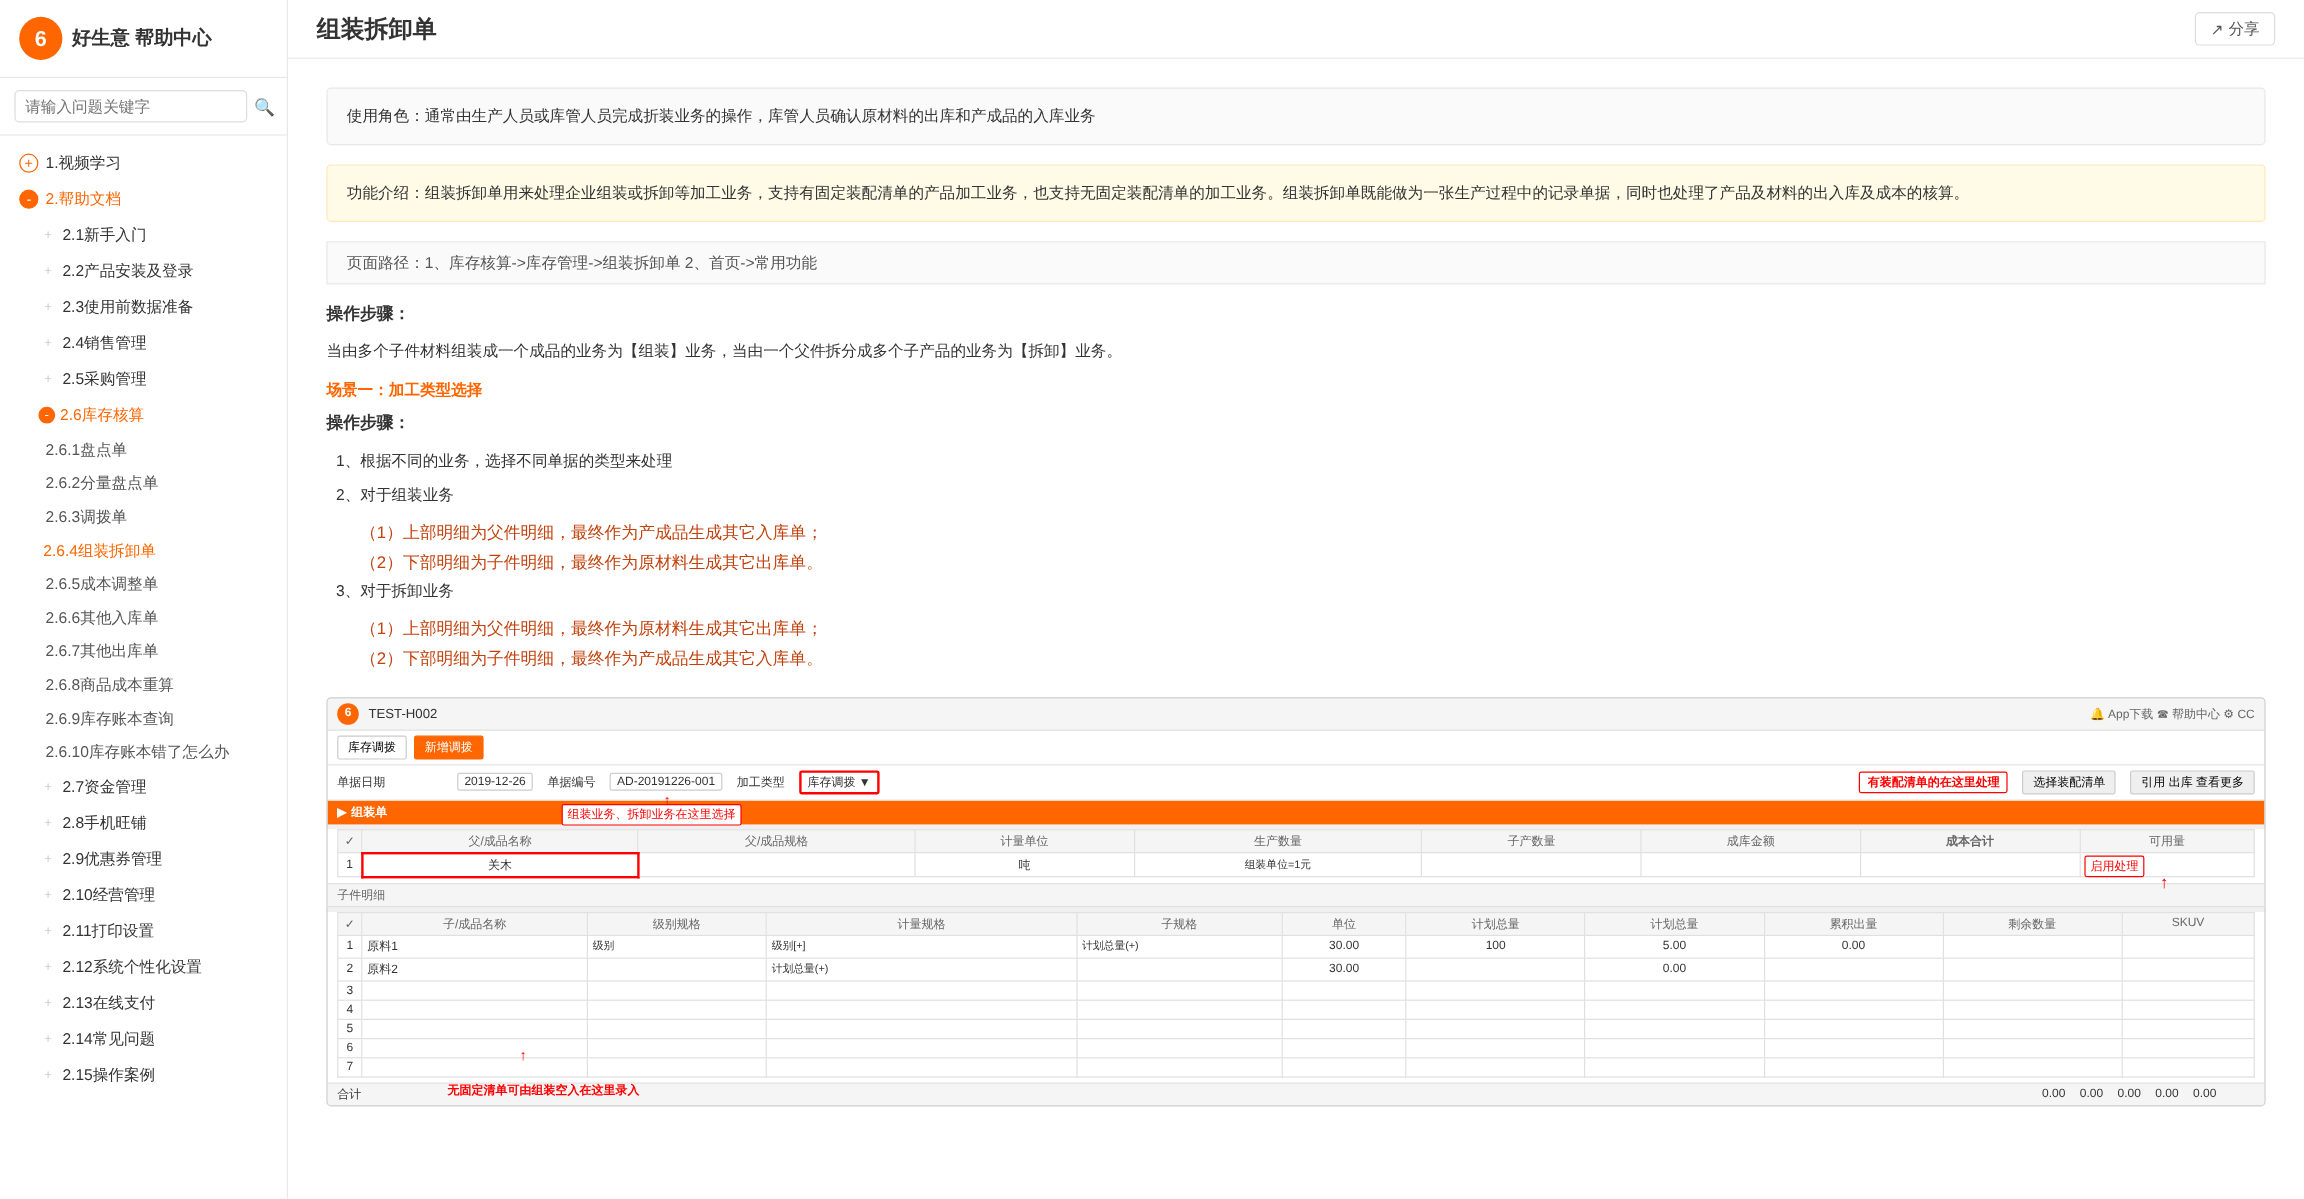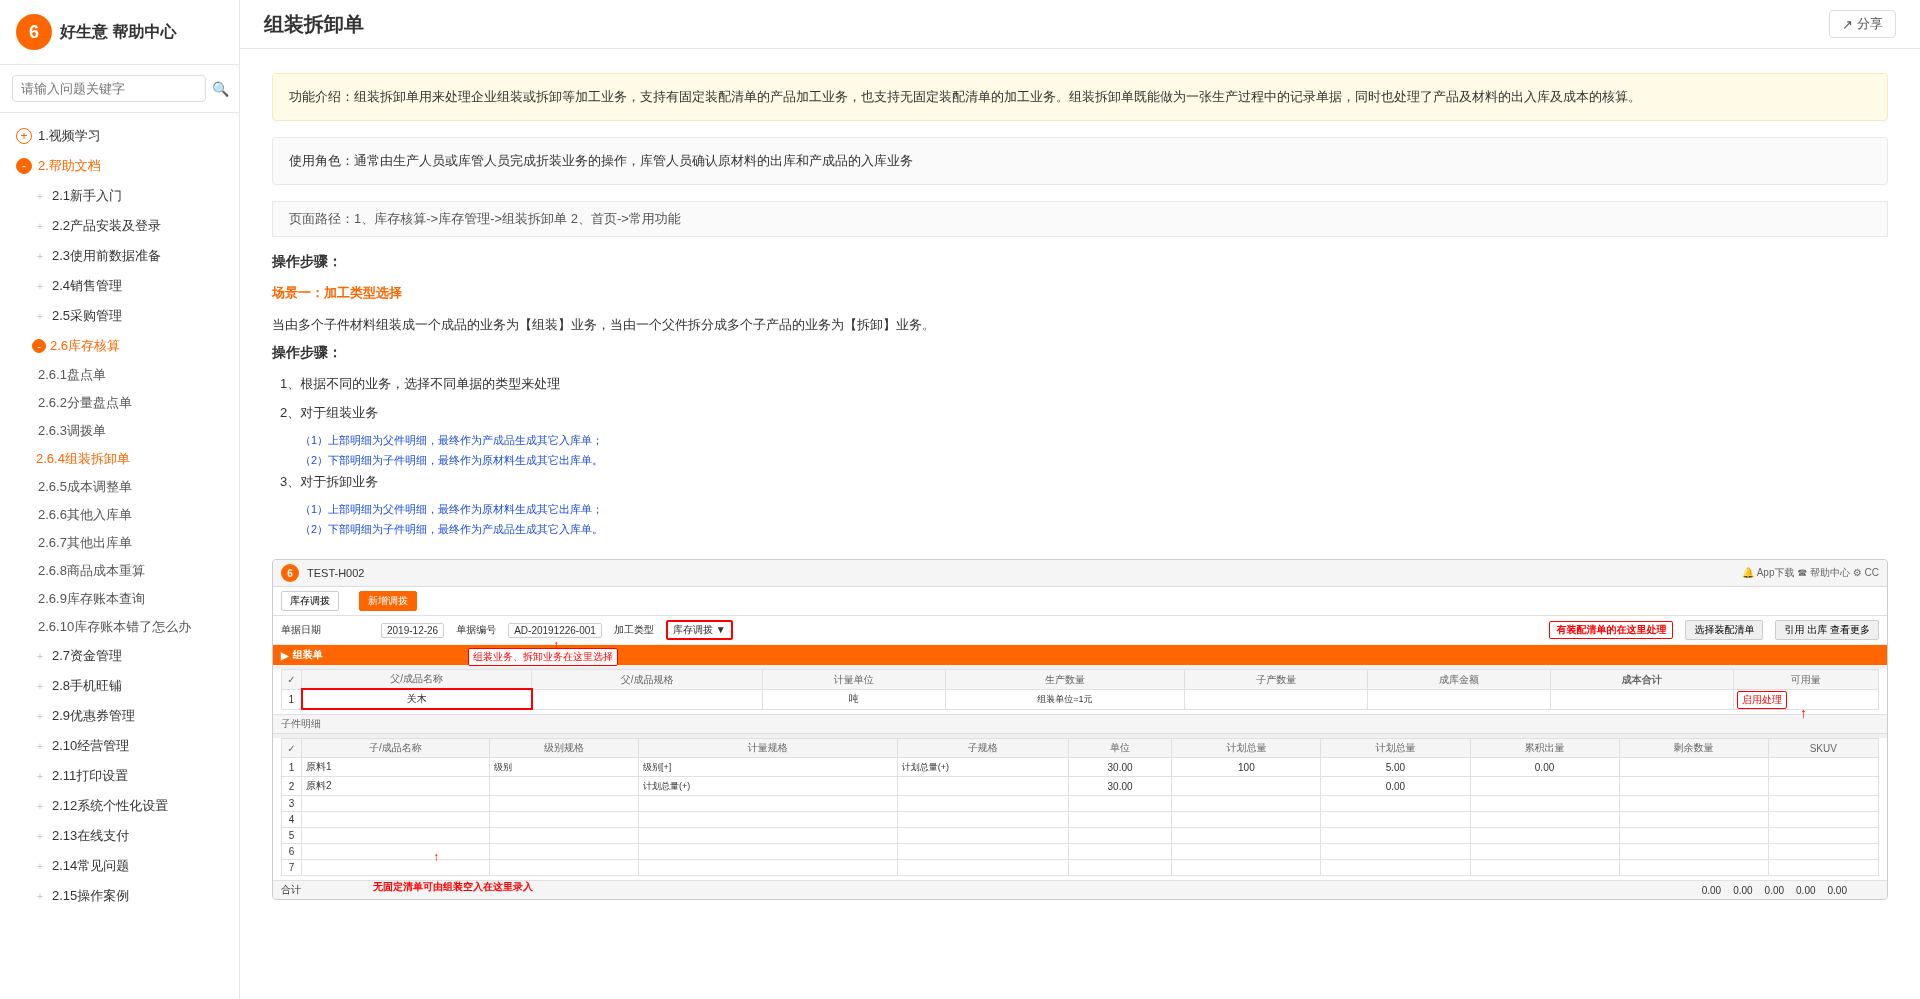--- a/index.html
+++ b/index.html
@@ -32,21 +32,21 @@
 
     .info-block { background: #fffbe6; border: 1px solid #ffe7ba; border-radius: 4px; padding: 12px 16px; margin-bottom: 16px; font-size: 13px; line-height: 1.7; color: #333; }
     .info-block.light { background: #fafafa; border: 1px solid #e8e8e8; }
 
     .content-section { margin-bottom: 20px; }
     .content-text { font-size: 13px; color: #333; line-height: 1.8; margin-bottom: 8px; }
     .content-text strong { font-weight: 600; color: #f60; }
 
     .steps-title { font-size: 14px; font-weight: 600; color: #333; margin-bottom: 10px; }
     .step-item { font-size: 13px; color: #333; margin-bottom: 6px; line-height: 1.8; padding-left: 8px; }
-    .step-sub { padding-left: 28px; font-size: 11px; color: #1d4ed8; line-height: 1.8; }
+    .step-sub { padding-left: 28px; font-size: 14px; color: #c2410c; line-height: 1.8; }
 
     
     .screenshot-container { border: 1px solid #ccc; border-radius: 4px; overflow: hidden; background: #f0f0f0; margin-top: 16px; }
 
     
     .mock-app { font-size: 11px; color: #333; }
 
     .path-row { background: #fafafa; border: 1px solid #e8e8e8; padding: 8px 16px; font-size: 13px; color: #555; }
   </style>
 </head>
@@ -153,41 +153,41 @@
   <div class="topbar">
     <h1 class="page-title">组装拆卸单</h1>
     <button class="share-btn">
       <span>↗</span>
       <span>分享</span>
     </button>
   </div>
 
   <div class="content-area">
 
+    <div class="info-block light">
+      <span>使用角色：通常由生产人员或库管人员完成折装业务的操作，库管人员确认原材料的出库和产成品的入库业务</span>
+    </div>
+
     <div class="info-block">
       <span>功能介绍：组装拆卸单用来处理企业组装或拆卸等加工业务，支持有固定装配清单的产品加工业务，也支持无固定装配清单的加工业务。组装拆卸单既能做为一张生产过程中的记录单据，同时也处理了产品及材料的出入库及成本的核算。</span>
     </div>
 
-    <div class="info-block light">
-      <span>使用角色：通常由生产人员或库管人员完成折装业务的操作，库管人员确认原材料的出库和产成品的入库业务</span>
-    </div>
-
     <div class="path-row">
       <span>页面路径：1、库存核算-&gt;库存管理-&gt;组装拆卸单 2、首页-&gt;常用功能</span>
     </div>
 
     <div class="content-section" style="margin-top:16px;">
       <div class="steps-title">操作步骤：</div>
 
       <div class="content-text">
+        <span>当由多个子件材料组装成一个成品的业务为【组装】业务，当由一个父件拆分成多个子产品的业务为【拆卸】业务。</span>
+      </div>
+
+      <div class="content-text">
         <strong>场景一：加工类型选择</strong>
-      </div>
-
-      <div class="content-text">
-        <span>当由多个子件材料组装成一个成品的业务为【组装】业务，当由一个父件拆分成多个子产品的业务为【拆卸】业务。</span>
       </div>
 
       <div class="steps-title">操作步骤：</div>
 
       <div class="step-item">1、根据不同的业务，选择不同单据的类型来处理</div>
       <div class="step-item">2、对于组装业务</div>
       <div class="step-sub">（1）上部明细为父件明细，最终作为产成品生成其它入库单；</div>
       <div class="step-sub">（2）下部明细为子件明细，最终作为原材料生成其它出库单。</div>
       <div class="step-item">3、对于拆卸业务</div>
       <div class="step-sub">（1）上部明细为父件明细，最终作为原材料生成其它出库单；</div>
@@ -198,21 +198,21 @@
       <div class="mock-app">
 
         <div style="background:#f5f5f5; border-bottom:1px solid #ddd; padding:4px 8px; display:flex; align-items:center; gap:8px; font-size:11px;">
           <span style="background:#f60; color:#fff; border-radius:50%; width:18px; height:18px; display:inline-flex; align-items:center; justify-content:center; font-size:10px; font-weight:bold;">6</span>
           <span style="font-size:11px;">TEST-H002</span>
           <span style="flex:1;"></span>
           <span style="font-size:10px; color:#666;">🔔 App下载 ☎ 帮助中心 ⚙ CC</span>
         </div>
 
 
-        <div style="padding:4px 8px; display:flex; gap:20px; align-items:center; border-bottom:1px solid #e0e0e0; background:#fff;">
+        <div style="padding:4px 8px; display:flex; gap:6px; align-items:center; border-bottom:1px solid #e0e0e0; background:#fff;">
           <button style="padding:2px 8px; border-radius:2px; font-size:10px; border:1px solid #ccc; background:#fff; cursor:pointer;">库存调拨</button>
           <button style="padding:2px 8px; border-radius:2px; font-size:10px; border:1px solid #f60; background:#f60; color:#fff; cursor:pointer;">新增调拨</button>
         </div>
 
         <div style="padding:4px 8px; display:flex; gap:12px; align-items:center; font-size:10px; background:#fff; border-bottom:1px solid #eee; flex-wrap:wrap; position:relative;">
           <span>单据日期</span>
           <span style="border:1px solid #ccc; padding:1px 5px; border-radius:2px; font-size:10px;margin-left:48px;">2019-12-26</span>
           <span>单据编号</span>
           <span style="border:1px solid #ccc; padding:1px 5px; border-radius:2px; font-size:10px;">AD-20191226-001</span>
 

